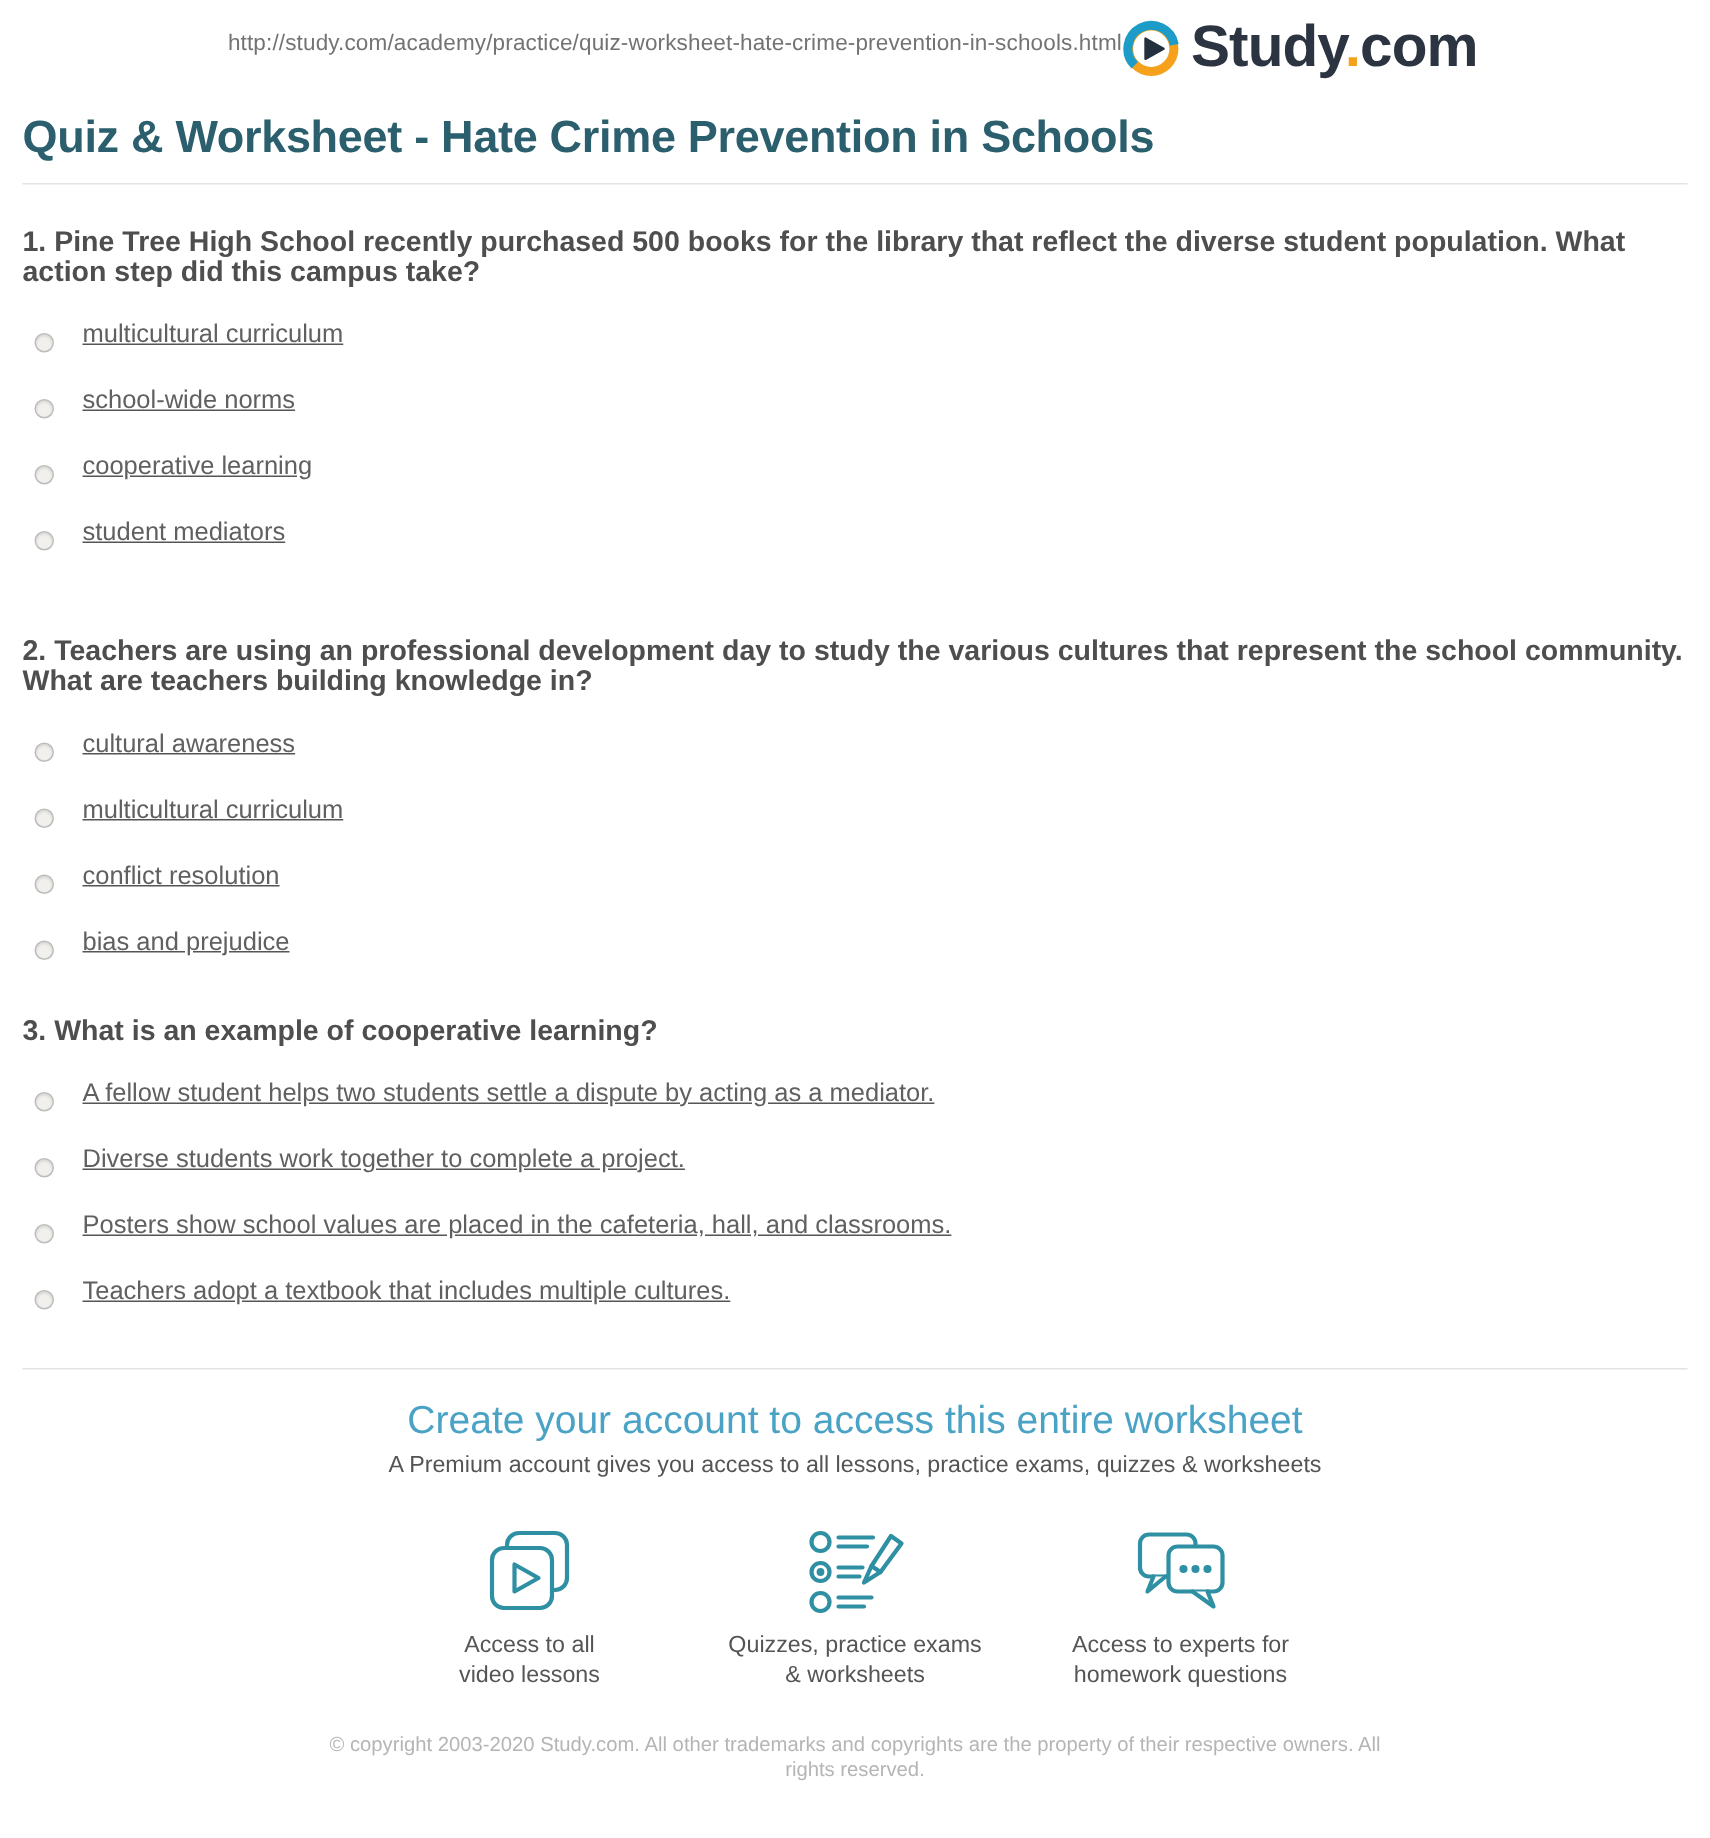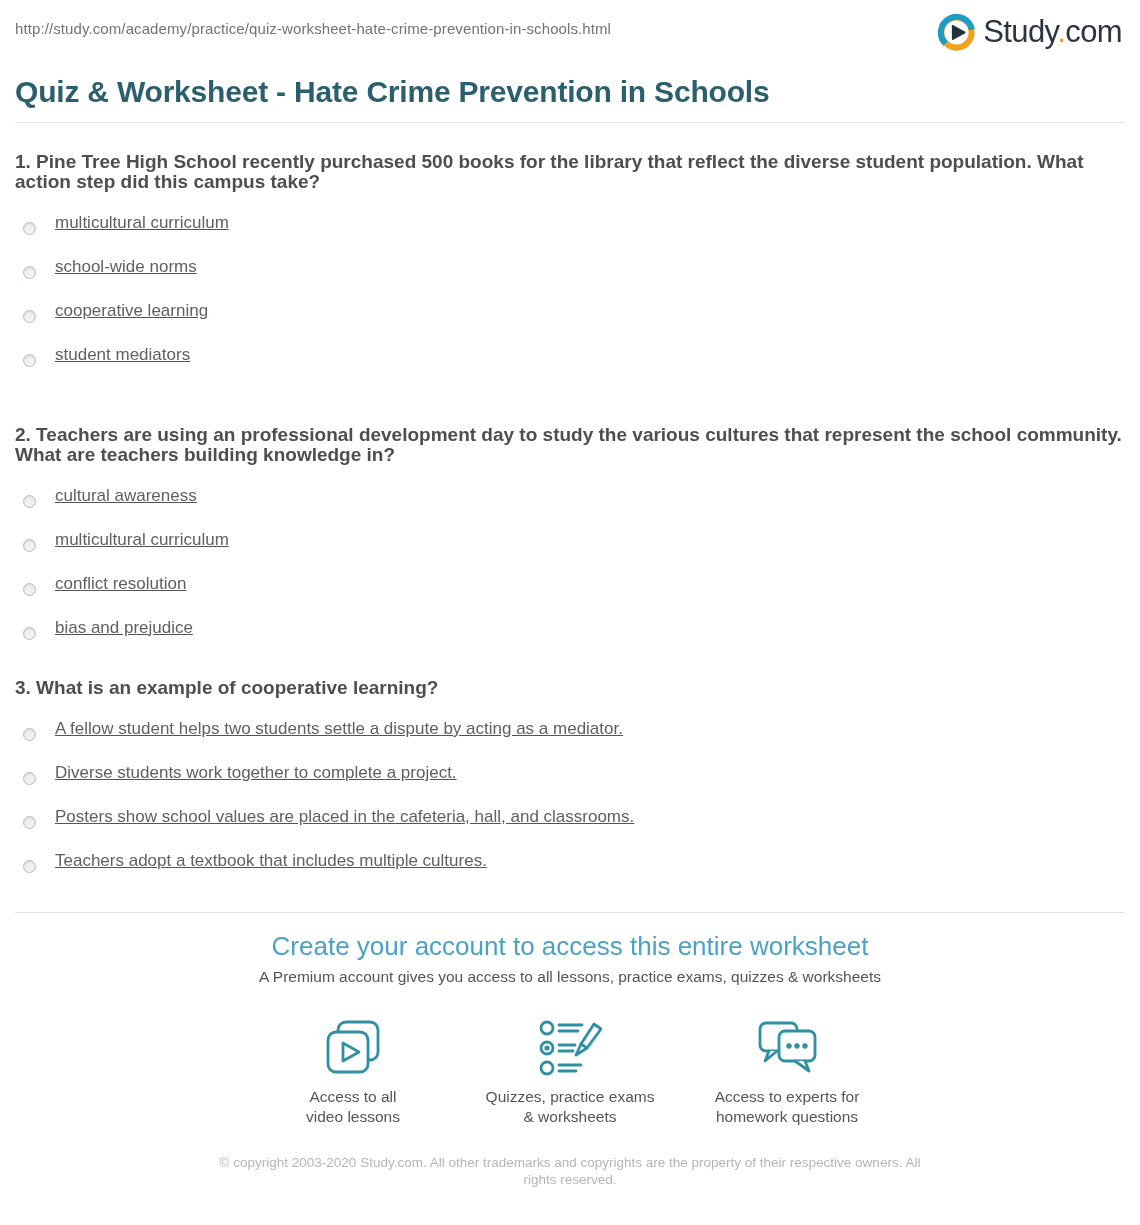--- a/index.html
+++ b/index.html
@@ -9,40 +9,40 @@
     min-height: 1225px;
     font-family: "Liberation Sans", "DejaVu Sans", sans-serif;
     color: #555;
     margin: 0 auto;
   }
   .page { padding: 0 15px 30px 15px; }
 
   
   .header {
     display: flex;
-    justify-content: space-between;
+    justify-content: center;
     align-items: flex-start;
     padding-top: 12px;
   }
   .url {
     font-size: 15px;
     color: #737373;
     padding-top: 8px;
     letter-spacing: 0.1px;
   }
   .logo {
     display: flex;
     align-items: center;
     gap: 7px;
     cursor: pointer;
     padding-right: 3px;
   }
   .logo-text {
-    font-size: 31px;
-    font-weight: 400;
+    font-size: 39px;
+    font-weight: 700;
     color: #2b3440;
     letter-spacing: -0.6px;
     line-height: 40px;
   }
   .logo-dot { color: #f5a11c; }
 
   
   h1.title {
     margin-top: 21px;
     font-size: 30px;

